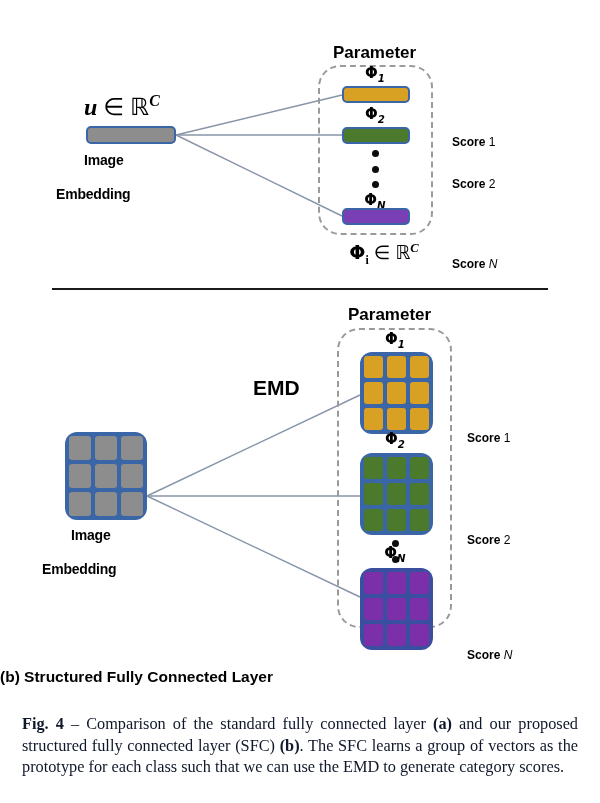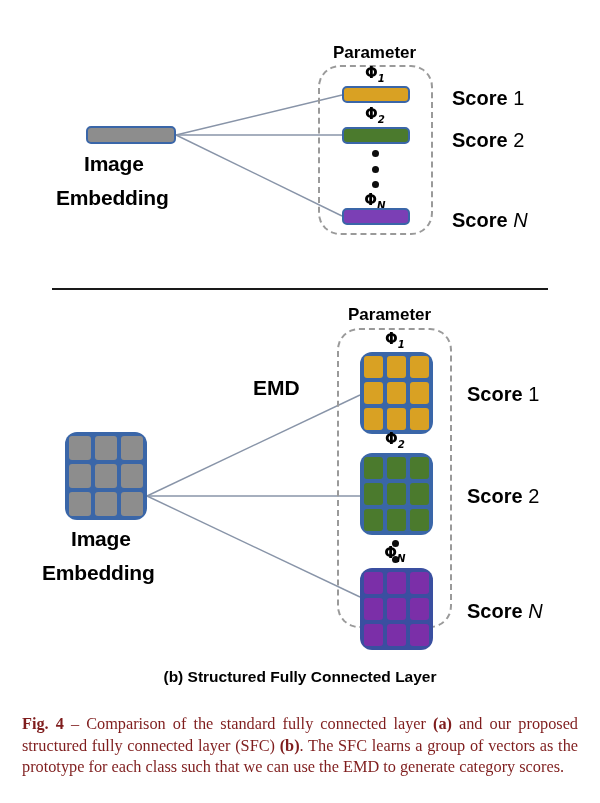--- a/index.html
+++ b/index.html
@@ -19,38 +19,39 @@
     position: absolute;
     left: 0; top: 0;
     width: 600px;
     height: 803px;
   }
   .abs { position: absolute; }
 
   
   .lbl-bold {
     font-weight: bold;
+    font-size: 14px;
+    letter-spacing: -0.2px;
+    white-space: nowrap;
+  }
+  .lbl-param {
+    font-weight: bold;
+    font-size: 17px;
+    white-space: nowrap;
+  }
+  .lbl-op {
+    font-weight: bold;
     font-size: 21px;
-    letter-spacing: -0.2px;
-    white-space: nowrap;
-  }
-  .lbl-param {
-    font-weight: bold;
-    font-size: 17px;
-    white-space: nowrap;
-  }
-  .lbl-op {
-    font-weight: bold;
-    font-size: 21px;
     white-space: nowrap;
   }
   .lbl-score {
     font-weight: bold;
-    font-size: 20px;
-    white-space: nowrap;
+    font-size: 12px;
+    white-space: nowrap;
+    margin-top: 48px;
   }
   .lbl-score .num {
     font-weight: normal;
   }
   .lbl-score .num.ital {
     font-style: italic;
   }
   .lbl-sub {
     font-weight: bold;
     font-size: 15.5px;
@@ -150,21 +151,21 @@
     height: 803px;
     pointer-events: none;
   }
 
   
   .caption {
     position: absolute;
     font-family: "Liberation Serif", serif;
     font-size: 16.3px;
     line-height: 21.5px;
-    color: #7f1d1d;
+    color: #0f172a;
     text-align: justify;
   }
   .caption b { font-weight: bold; }
 
   .watermark {
     position: absolute;
     font-family: "DejaVu Sans", sans-serif;
     font-size: 19px;
     color: #d2d2d2;
     white-space: nowrap;
@@ -184,20 +185,23 @@
     <line x1="147" y1="496" x2="360" y2="395" stroke="#8894a8" stroke-width="1.4"></line>
     <line x1="147" y1="496" x2="360" y2="496" stroke="#8894a8" stroke-width="1.4"></line>
     <line x1="147" y1="496" x2="360" y2="597" stroke="#8894a8" stroke-width="1.4"></line>
   </svg>
 
   <div class="abs lbl-param" style="left:333px; top:43px;">Parameter</div>
 
   <div class="abs dashbox" style="left:318px; top:65px; width:115px; height:170px;"></div>
 
 
+  <div class="abs math" style="left:84px; top:92px; font-size:24px;">
+    <span class="var">u</span><span style="margin:0 6px;">∈</span><span class="bb">ℝ</span><span class="sup">C</span>
+  </div>
 
   <div class="abs bar" style="left:86px; top:126px; width:90px; height:18px; background:#8d8d8d;"></div>
 
   <div class="abs lbl-bold" style="left:84px; top:152px;">Image</div>
   <div class="abs lbl-bold" style="left:56px; top:186px;">Embedding</div>
 
   <div class="abs phi-lbl" style="left:330px; top:64px; width:90px;">
     <span>Φ</span><span class="sub">1</span>
   </div>
   <div class="abs bar" style="left:342px; top:86px; width:68px; height:17px; background:#d9a123;"></div>
@@ -223,20 +227,23 @@
 
   <div class="abs phi-lbl" style="left:330px; top:191px; width:90px;">
     <span>Φ</span><span class="sub">N</span>
   </div>
   <div class="abs bar" style="left:342px; top:208px; width:68px; height:17px; background:#7b3fb5;"></div>
   <div class="abs lbl-score" style="left:452px; top:209px;">
     <span>Score</span>
     <span class="num ital">N</span>
   </div>
 
+  <div class="abs math" style="left:329px; top:241px; font-size:19px; text-align:center; width:110px;">
+    <span class="bb" style="font-weight:bold;">Φ</span><span class="sub">i</span><span style="margin:0 5px;">∈</span><span class="bb">ℝ</span><span class="sup">C</span>
+  </div>
 
 
   <div class="abs divider" style="left:52px; top:288px; width:496px;"></div>
 
   <div class="abs lbl-param" style="left:348px; top:305px;">Parameter</div>
 
   <div class="abs dashbox" style="left:337px; top:328px; width:115px; height:300px;"></div>
 
   <div class="abs lbl-op" style="left:253px; top:376px;">EMD</div>
 
@@ -313,20 +320,20 @@
     <div class="cell" style="background:#7b2fa8;"></div>
     <div class="cell" style="background:#7b2fa8;"></div>
     <div class="cell" style="background:#7b2fa8;"></div>
   </div>
   <div class="abs lbl-score" style="left:467px; top:600px;">
     <span>Score</span>
     <span class="num ital">N</span>
   </div>
 
 
-  <div class="abs lbl-sub" style="left:0; top:668px; width:600px; text-align:center;">(b) Structured Fully Connected Layer</div>
+  <div class="abs lbl-sub" style="left:0; top:668px; width:600px; ">(b) Structured Fully Connected Layer</div>
 
   <div class="caption" style="left:22px; top:713px; width:556px;">
     <b>Fig. 4</b><span> – </span><span>Comparison of the standard fully connected layer </span><b>(a)</b><span> and our proposed structured fully connected layer (SFC) </span><b>(b)</b><span>. The SFC learns a group of vectors as the prototype for each class such that we can use the EMD to generate category scores.</span>
   </div>
 
 
 </div>
 
 </body></html>

